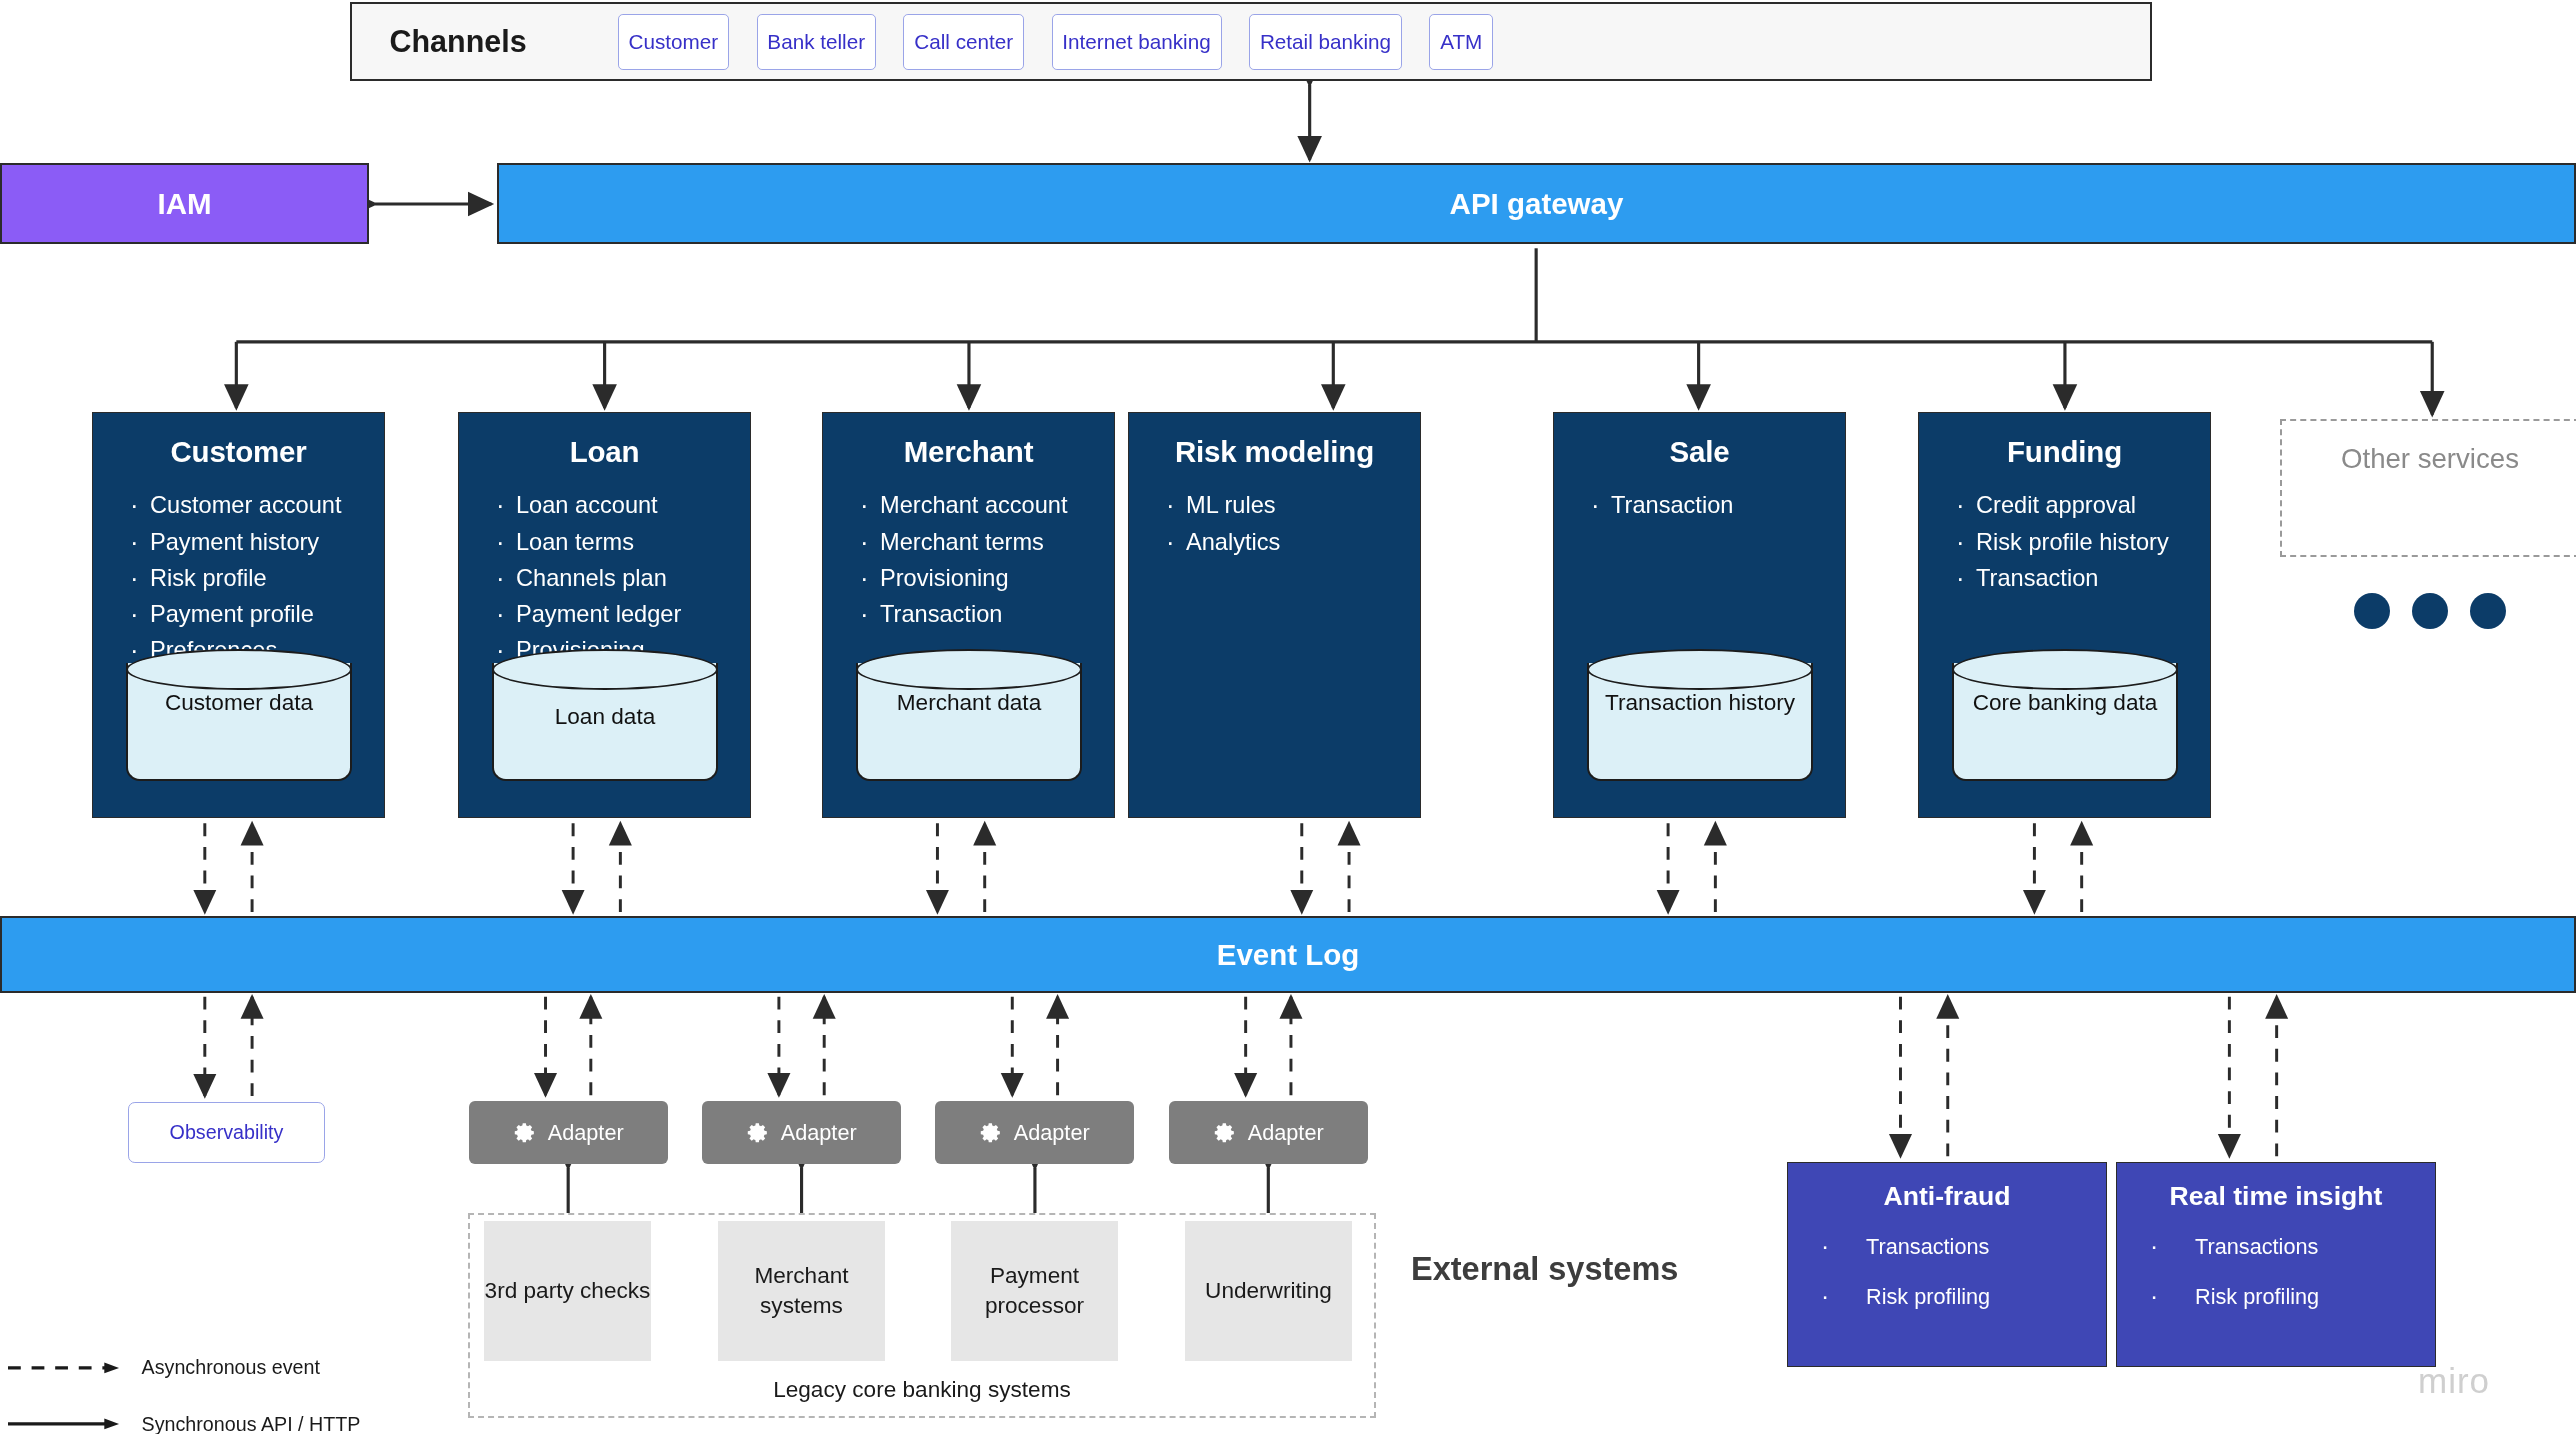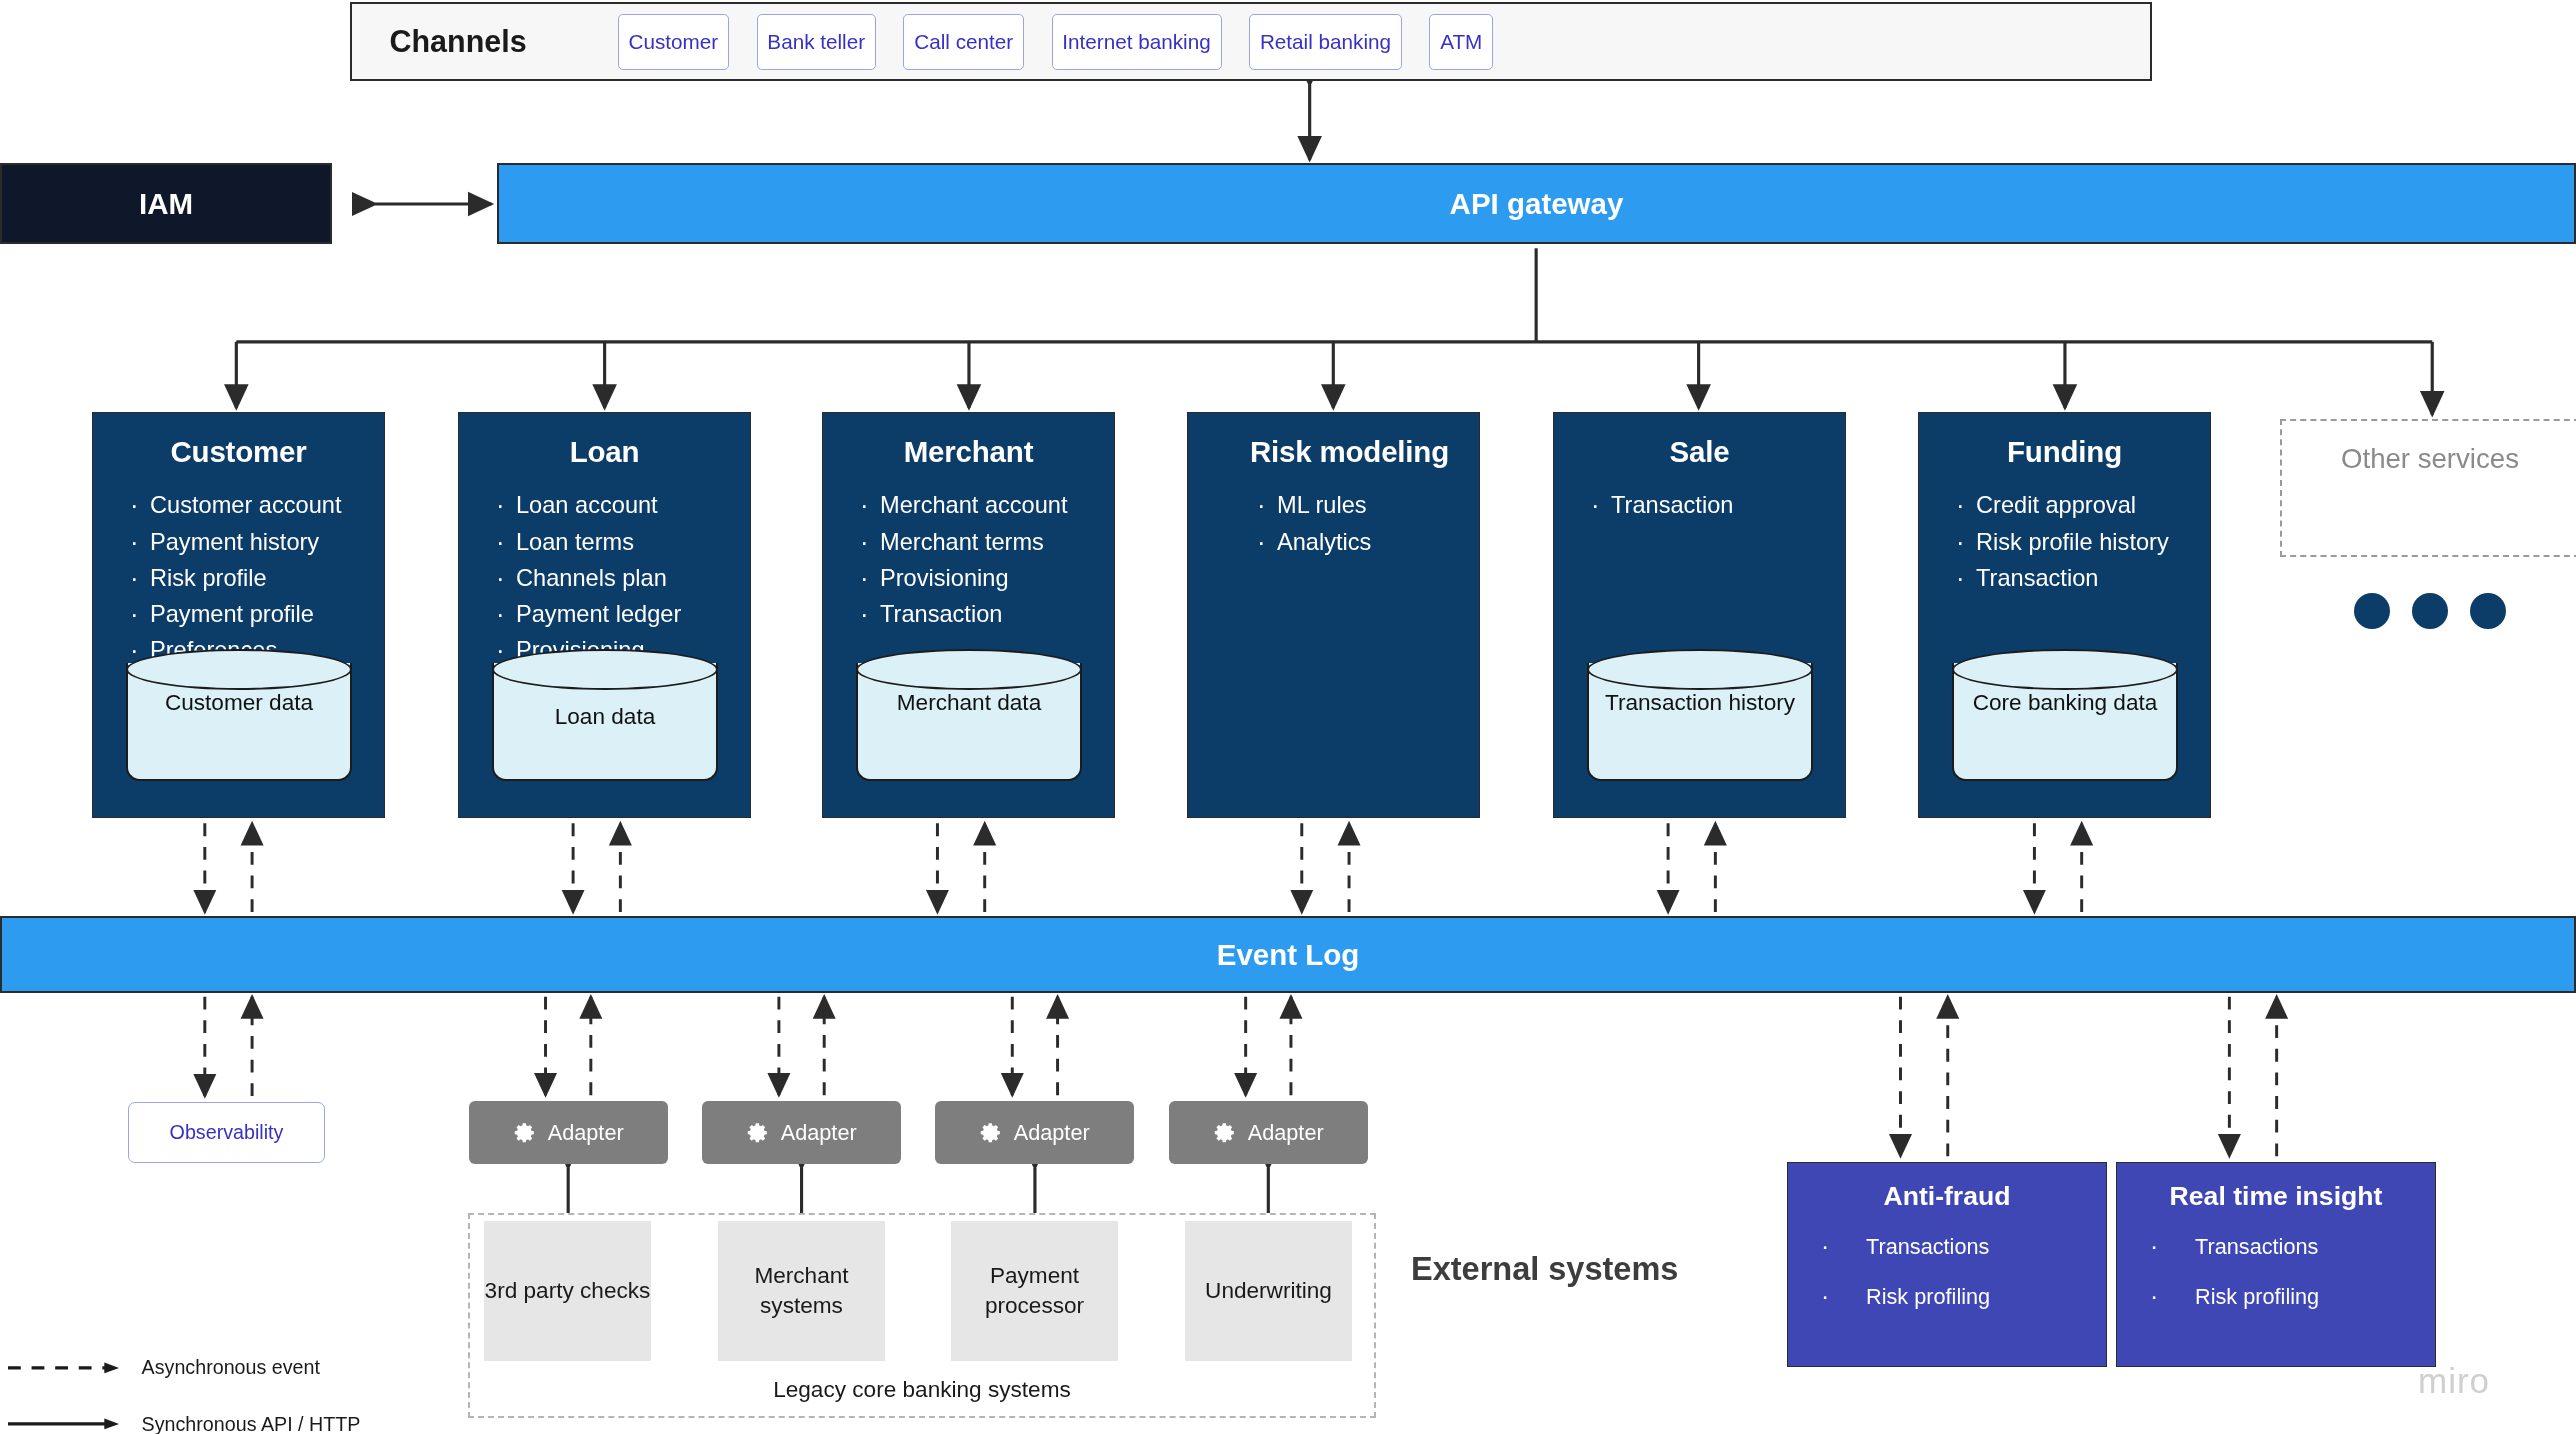--- a/index.html
+++ b/index.html
@@ -25,22 +25,22 @@
   .channel-chip {
     flex:0 0 auto; height:56px; margin-right:27.6px;
     border:1.5px solid #9aa4e8; border-radius:4.9px; background:#ffffff;
     color:#3730c8; font-size:20.7px;
     display:flex; align-items:center; justify-content:center;
     padding:0 9.8px;
   }
 
   
   #iam-box {
-    left:0px; top:163px; width:332px; height:81px;
-    background:#0f172a; border:2px solid #2b2b2b;
+    left:0px; top:163px; width:369px; height:81px;
+    background:#8b5cf6; border:2px solid #2b2b2b;
     display:flex; align-items:center; justify-content:center;
     color:#ffffff; font-size:29.5px; font-weight:bold;
   }
   #api-gateway-box {
     left:497px; top:163px; width:2079px; height:81px;
     background:#2d9cf0; border:2px solid #2b2b2b;
     display:flex; align-items:center; justify-content:center;
     color:#ffffff; font-size:29.5px; font-weight:bold;
   }
 
@@ -299,21 +299,21 @@
     <li>Provisioning</li>
     <li>Transaction</li>
   </ul>
   <div class="db-cyl">
     <div class="body"></div>
       <div class="top"></div>
     <div class="label">Merchant data</div>
   </div>
 </div>
 
-<div class="abs service-card" style="left:1187px;padding-left:32px;">
+<div class="abs service-card" style="left:1128px;">
   <div class="service-title">Risk modeling</div>
   <ul class="service-list">
     <li>ML rules</li>
     <li>Analytics</li>
   </ul>
 </div>
 
 <div class="abs service-card" style="left:1553px;">
   <div class="service-title">Sale</div>
   <ul class="service-list">

